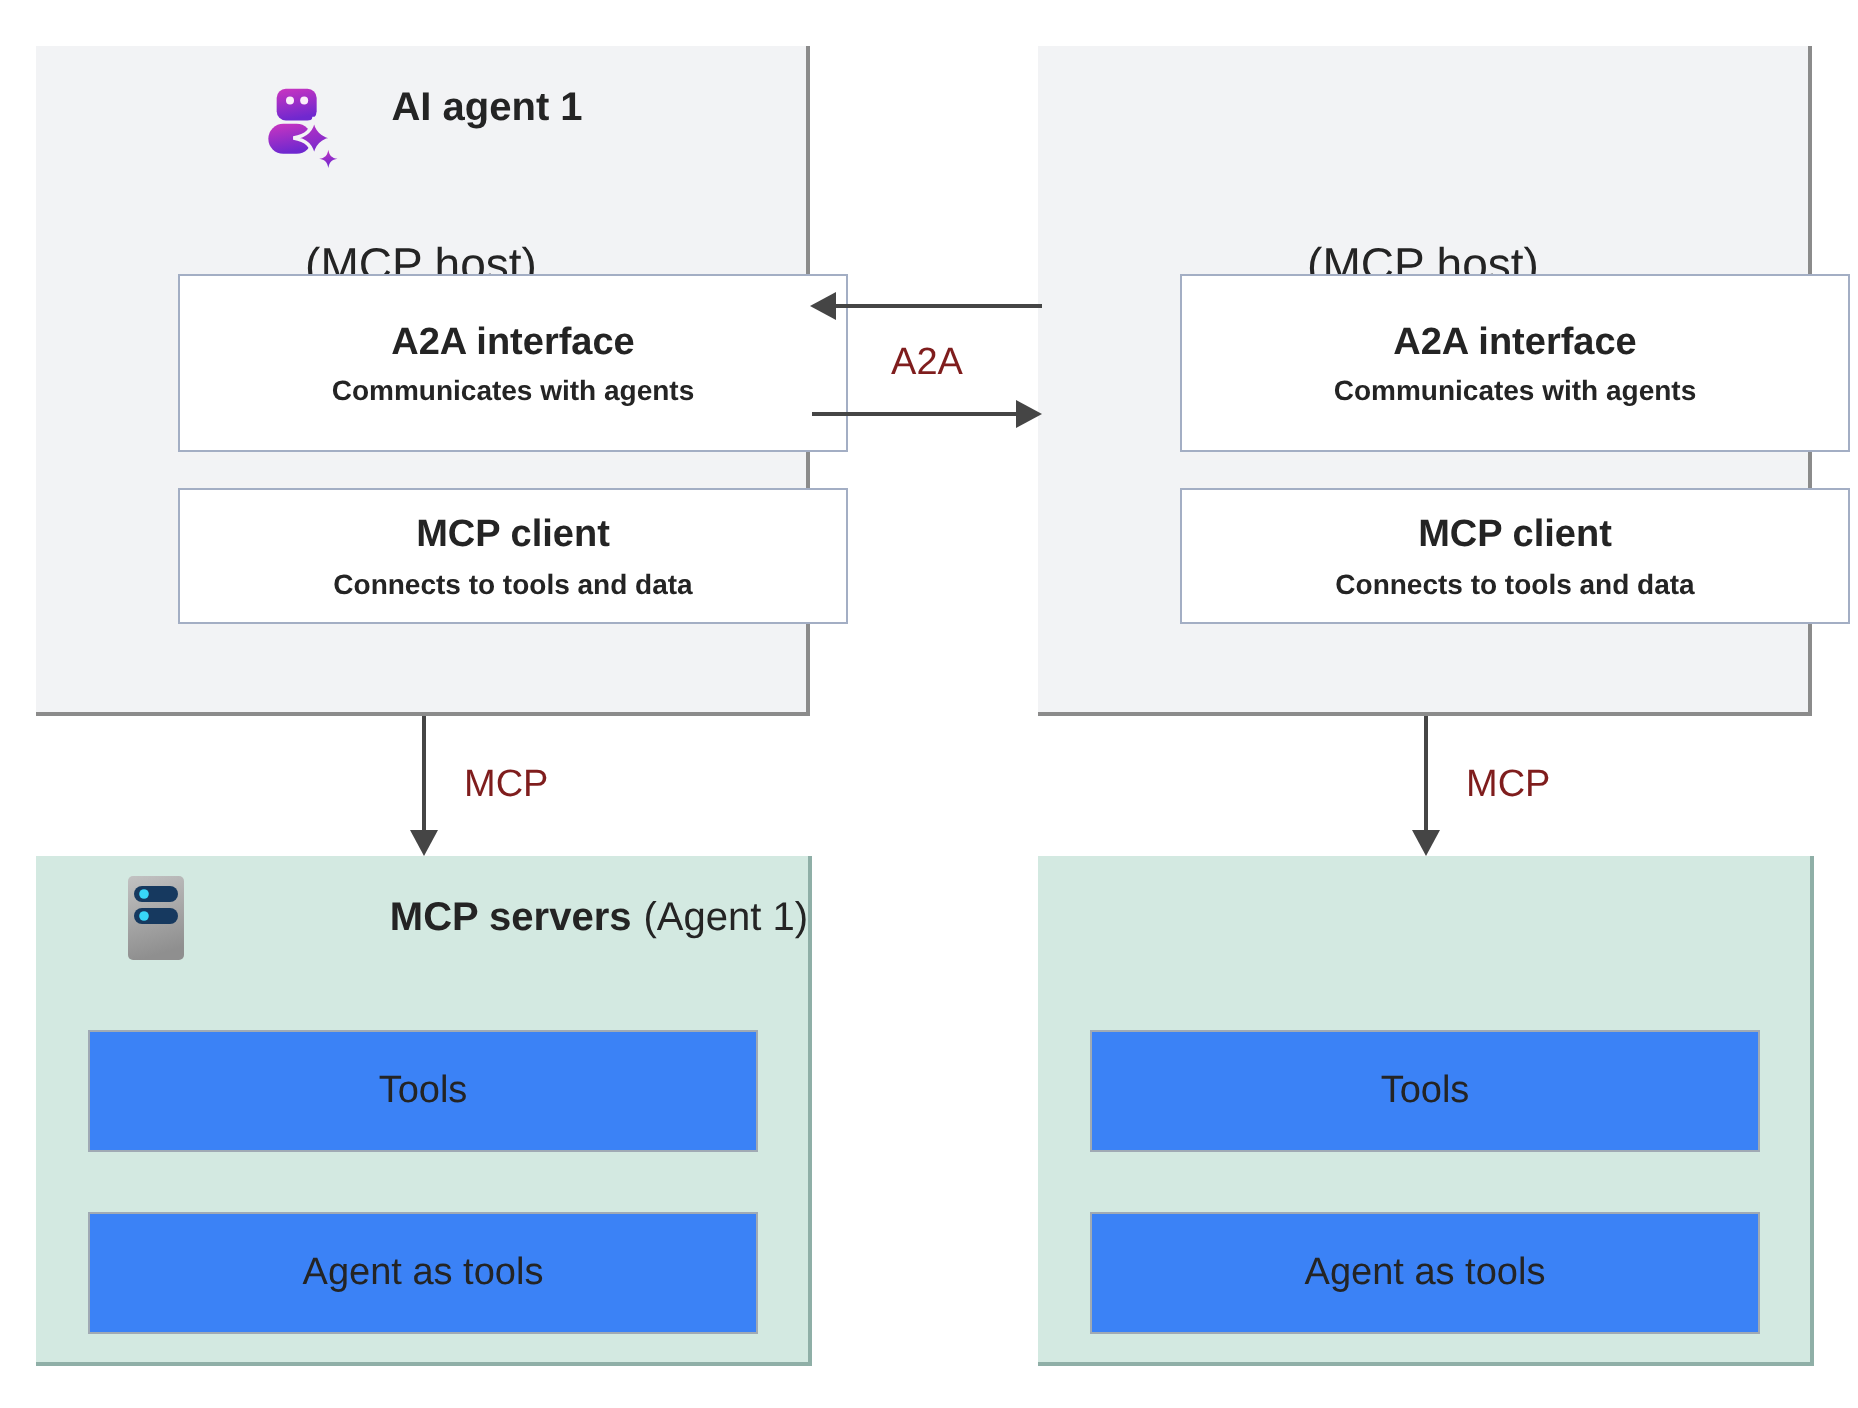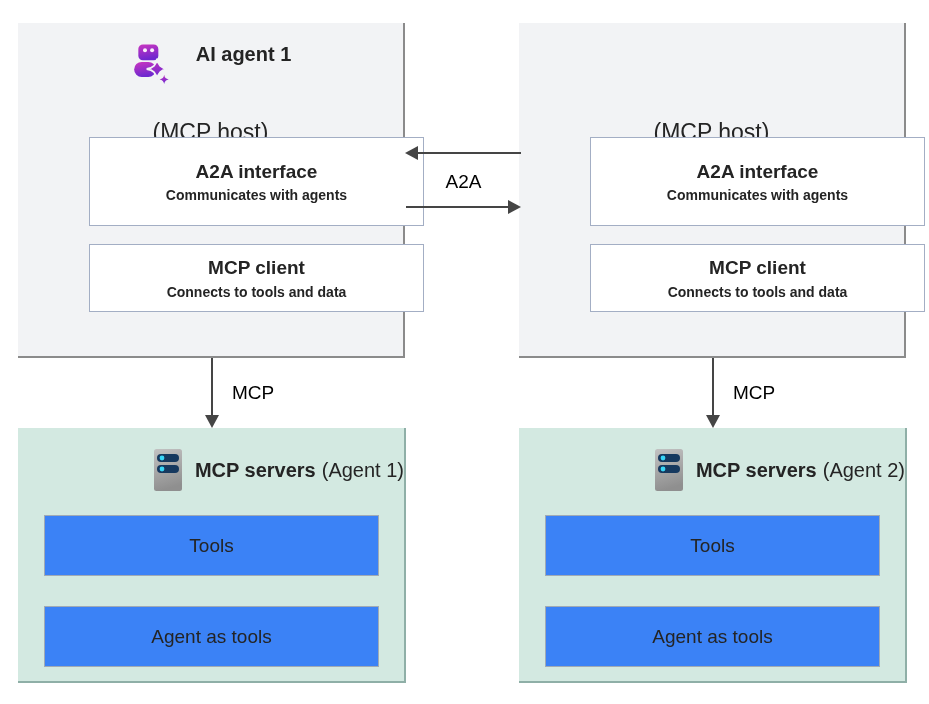--- a/index.html
+++ b/index.html
@@ -40,22 +40,22 @@
   .module-desc  { font-size:14px; font-weight:700; line-height:1.45; }
   
   .server-box {
     position:absolute; top:428px; width:388px; height:255px;
     background:#d3e9e1; box-sizing:border-box;
     border-right:2px solid #8fafa7; border-bottom:2px solid #8fafa7;
   }
   .server-box.left  { left:18px; }
   .server-box.right { left:519px; }
   .server-header {
-    position:absolute; top:21px; left:0; right:0; height:42px;
-    display:flex; align-items:center; justify-content:flex-end; gap:13px;padding-left:46px;
+    position:absolute; top:10px; left:0; right:0; height:42px;
+    display:flex; align-items:center; justify-content:space-between; gap:13px;padding-left:46px;
   }
   .server-icon { width:28px; height:42px; flex:0 0 auto; }
   .server-title { font-size:20px; }
   .server-title .bold { font-weight:700; }
   .server-title .qual { font-weight:400; margin-left:6px; }
   .server-item {
     position:absolute; left:26px; width:335px; height:61px;
     background:#3b82f6; border:1px solid #a0aab4; box-sizing:border-box;
     display:flex; align-items:center; justify-content:center;
     font-size:19px; font-weight:400;
@@ -67,21 +67,21 @@
   .vline { position:absolute; width:2px;  background:#454545; }
   .tri-left  { position:absolute; width:0; height:0;
     border-top:7px solid transparent; border-bottom:7px solid transparent;
     border-right:13px solid #454545; }
   .tri-right { position:absolute; width:0; height:0;
     border-top:7px solid transparent; border-bottom:7px solid transparent;
     border-left:13px solid #454545; }
   .tri-down  { position:absolute; width:0; height:0;
     border-left:7px solid transparent; border-right:7px solid transparent;
     border-top:13px solid #454545; }
-  .conn-label { position:absolute; font-size:19px; font-weight:400; color:#000000; }
+  .conn-label { position:absolute; font-size:19px; font-weight:400; color:#7f1d1d; }
   .label-a2a { left:406px; top:171px; width:115px; text-align:center; }
   .label-mcp-left  { left:232px; top:382px; }
   .label-mcp-right { left:733px; top:382px; }
 </style>
 </head>
 <body>
 
 <div class="canvas">
 
   <section class="agent-box left">
@@ -158,35 +158,17 @@
           <circle cx="8" cy="20" r="2.4" fill="#38d6f7"></circle>
         </svg>
       </span>
       <span class="server-title"><span class="bold">MCP servers</span><span class="qual">(Agent 1)</span></span>
     </div>
     <div class="server-item i1">Tools</div>
     <div class="server-item i2">Agent as tools</div>
   </section>
 
   <section class="server-box right">
-    <div class="server-header">
-      <span class="server-icon">
-        <svg viewBox="0 0 28 42" width="28" height="42">
-          <defs>
-            <linearGradient id="sv2" x1="0" y1="0" x2="0.2" y2="1">
-              <stop offset="0" stop-color="#c2c2c2"></stop>
-                <stop offset="1" stop-color="#8f8f8f"></stop>
-            </linearGradient>
-          </defs>
-          <rect x="0" y="0" width="28" height="42" rx="2.5" fill="url(#sv2)"></rect>
-          <rect x="3" y="5" width="22" height="8" rx="4" fill="#16395f"></rect>
-          <circle cx="8" cy="9" r="2.4" fill="#38d6f7"></circle>
-          <rect x="3" y="16" width="22" height="8" rx="4" fill="#16395f"></rect>
-          <circle cx="8" cy="20" r="2.4" fill="#38d6f7"></circle>
-        </svg>
-      </span>
-      <span class="server-title"><span class="bold">MCP servers</span><span class="qual">(Agent 2)</span></span>
-    </div>
     <div class="server-item i1">Tools</div>
     <div class="server-item i2">Agent as tools</div>
   </section>
 
 </div>
 
 </body></html>

